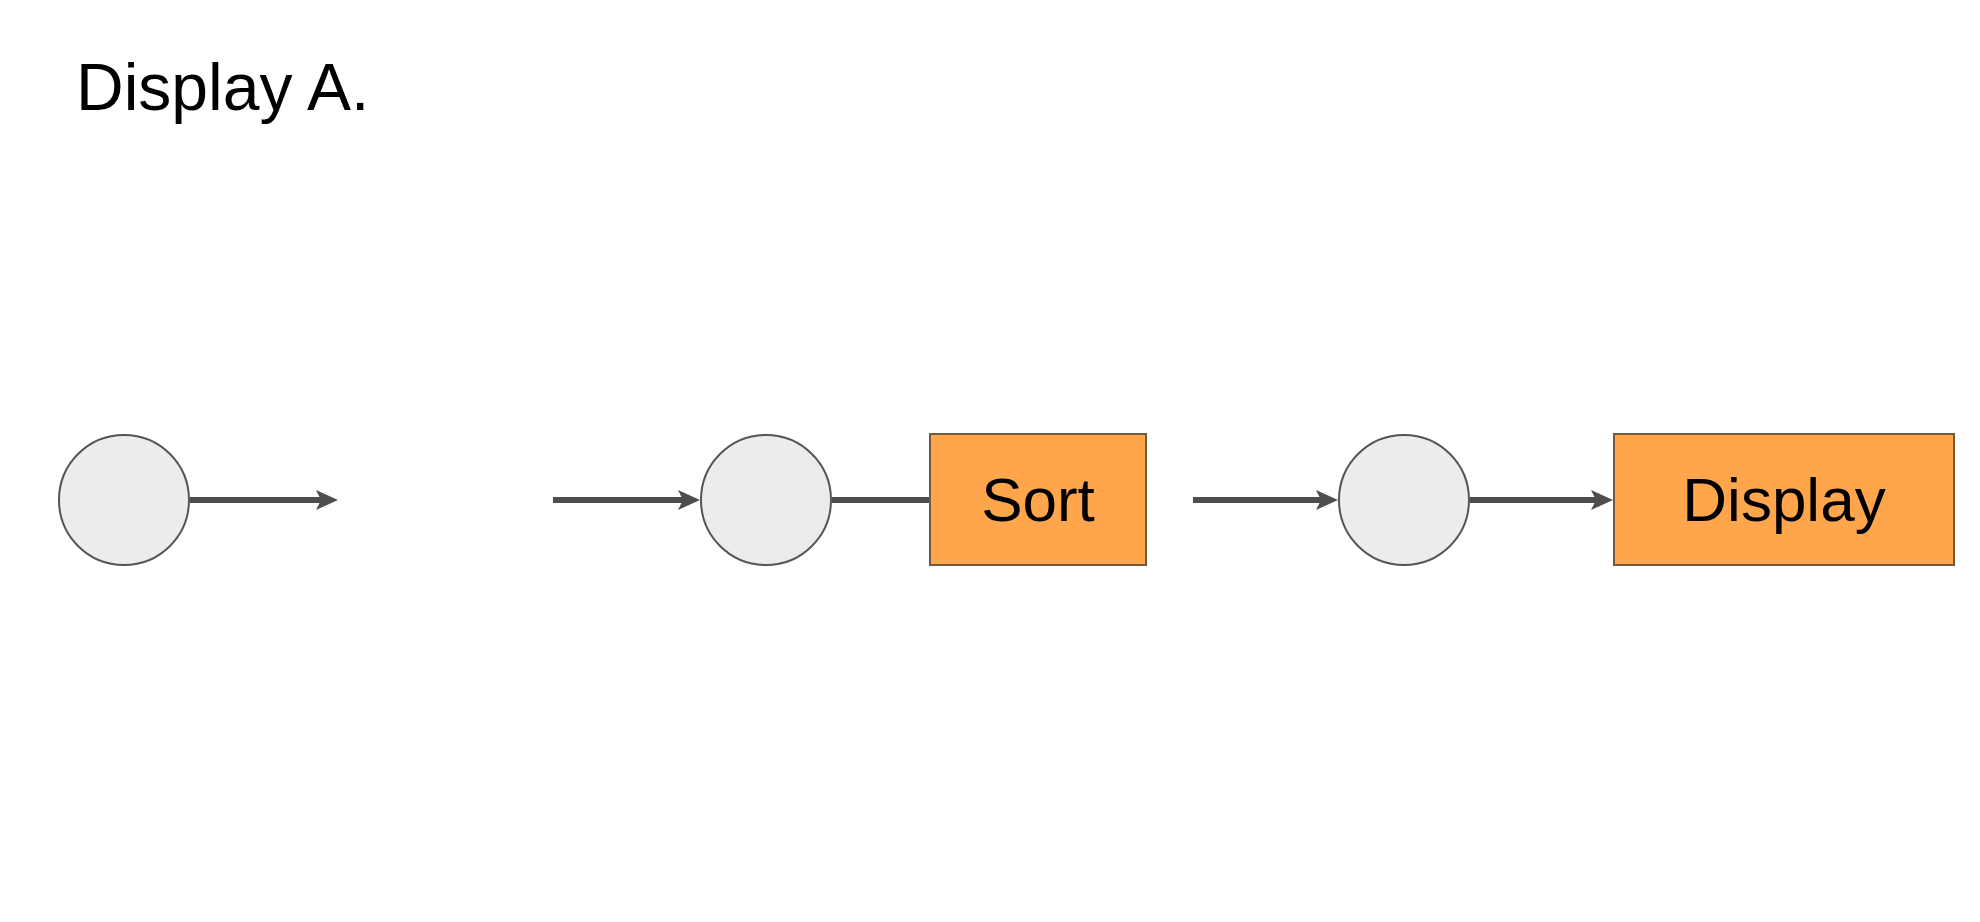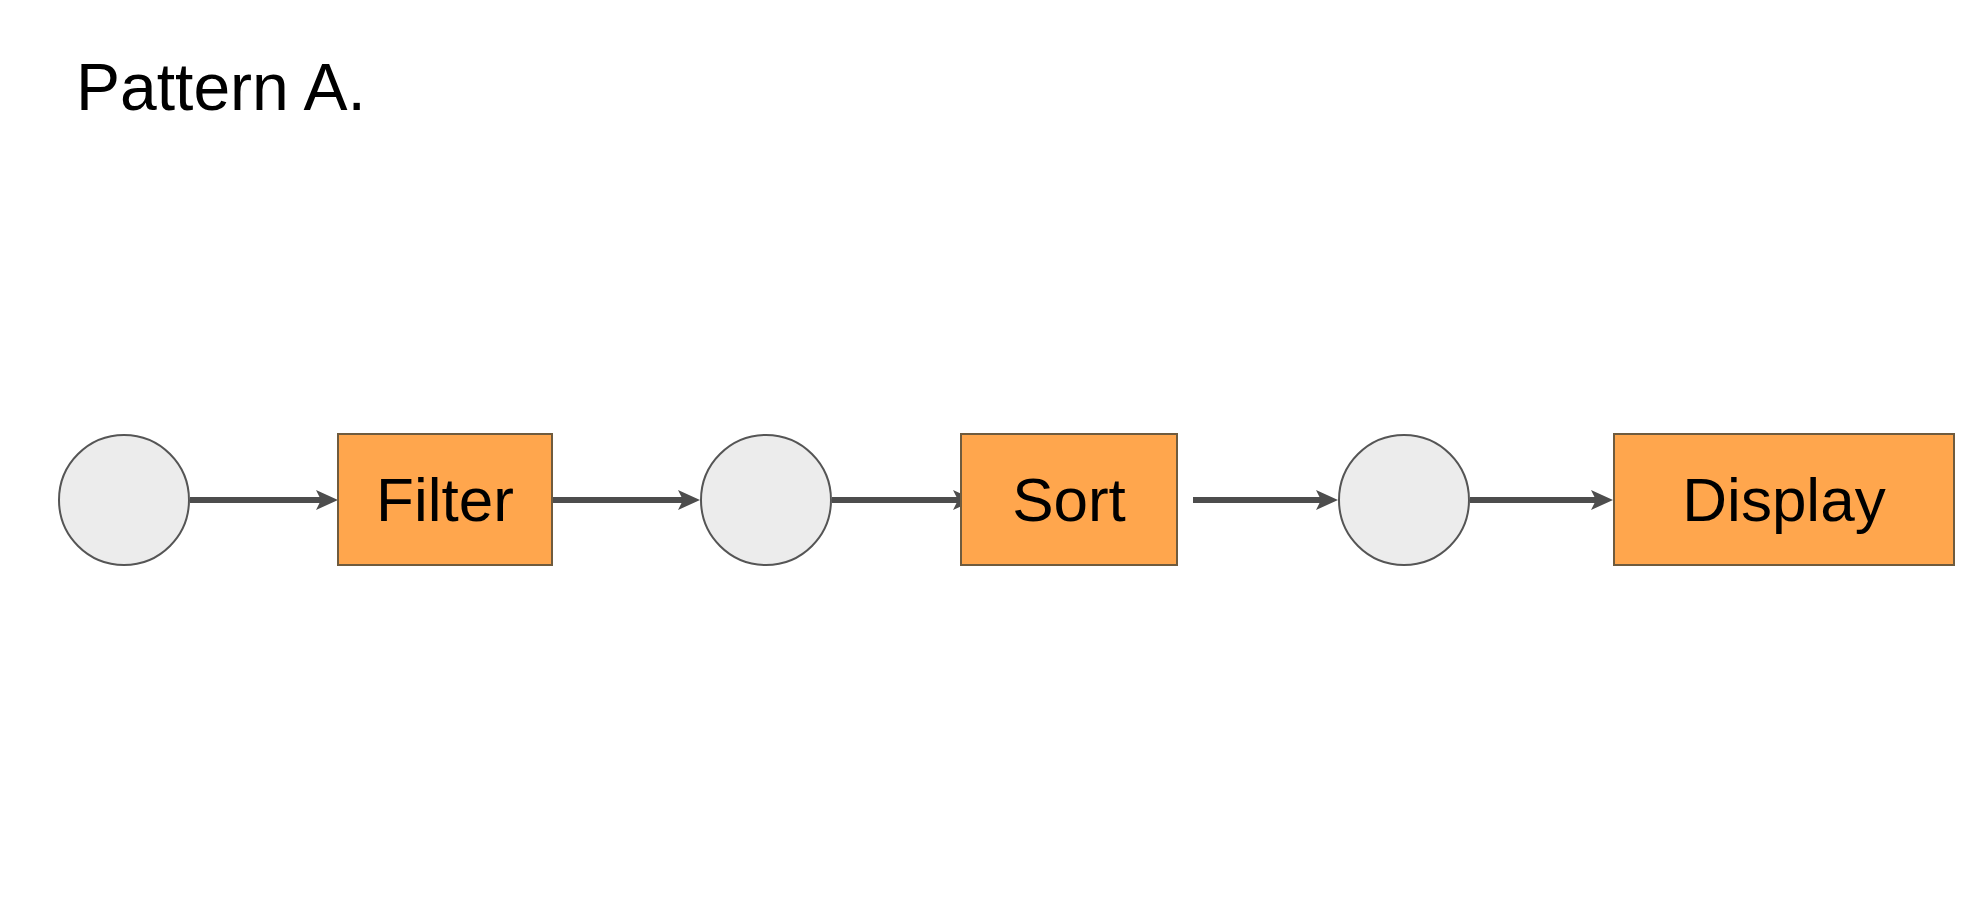--- a/index.html
+++ b/index.html
@@ -75,52 +75,49 @@
     height: 26px;
     top: 487px;
   }
   .connector svg { display: block; overflow: visible; }
 </style>
 </head>
 <body>
 
 <div id="canvas">
 
-  <div class="title">Pattern A.</div>
+  <div class="title">Display A.</div>
 
   <div class="node node-circle" style="left:58px; top:434px;"></div>
 
   <div class="connector" style="left:190px; width:148px;">
     <svg width="148" height="26" viewBox="0 0 148 26" xmlns="http://www.w3.org/2000/svg">
       <line x1="0" y1="13" x2="131" y2="13" stroke="#4d4d4d" stroke-width="6"></line>
       <polygon points="148,13 126,23 131,13 126,3" fill="#4d4d4d"></polygon>
     </svg>
   </div>
 
-  <div class="node node-box" style="left:337px; top:433px; width:216px;">
-    <span class="node-label">Filter</span>
-  </div>
 
   <div class="connector" style="left:553px; width:147px;">
     <svg width="147" height="26" viewBox="0 0 147 26" xmlns="http://www.w3.org/2000/svg">
       <line x1="0" y1="13" x2="130" y2="13" stroke="#4d4d4d" stroke-width="6"></line>
       <polygon points="147,13 125,23 130,13 125,3" fill="#4d4d4d"></polygon>
     </svg>
   </div>
 
   <div class="node node-circle" style="left:700px; top:434px;"></div>
 
   <div class="connector" style="left:832px; width:143px;">
     <svg width="143" height="26" viewBox="0 0 143 26" xmlns="http://www.w3.org/2000/svg">
       <line x1="0" y1="13" x2="126" y2="13" stroke="#4d4d4d" stroke-width="6"></line>
       <polygon points="143,13 121,23 126,13 121,3" fill="#4d4d4d"></polygon>
     </svg>
   </div>
 
-  <div class="node node-box" style="left:960px; top:433px; width:218px;">
+  <div class="node node-box" style="left:929px; top:433px; width:218px;">
     <span class="node-label">Sort</span>
   </div>
 
   <div class="connector" style="left:1193px; width:145px;">
     <svg width="145" height="26" viewBox="0 0 145 26" xmlns="http://www.w3.org/2000/svg">
       <line x1="0" y1="13" x2="128" y2="13" stroke="#4d4d4d" stroke-width="6"></line>
       <polygon points="145,13 123,23 128,13 123,3" fill="#4d4d4d"></polygon>
     </svg>
   </div>
 

